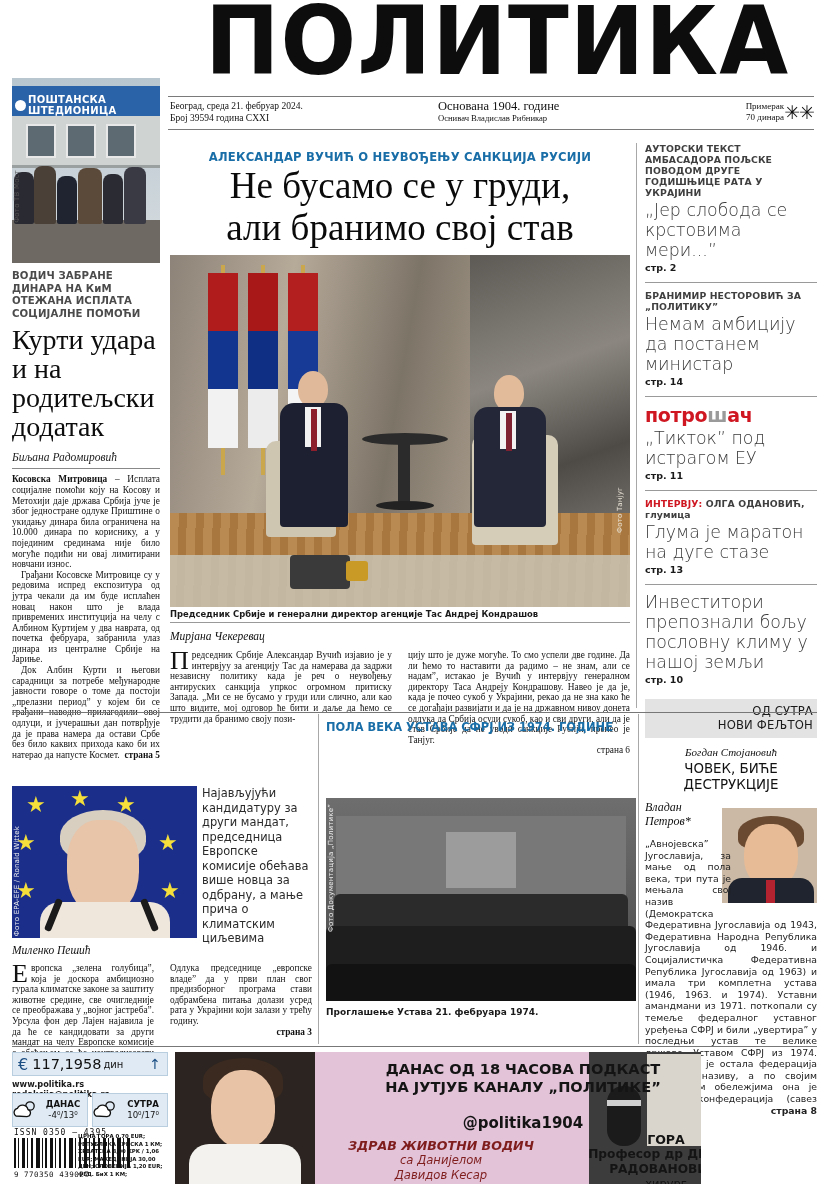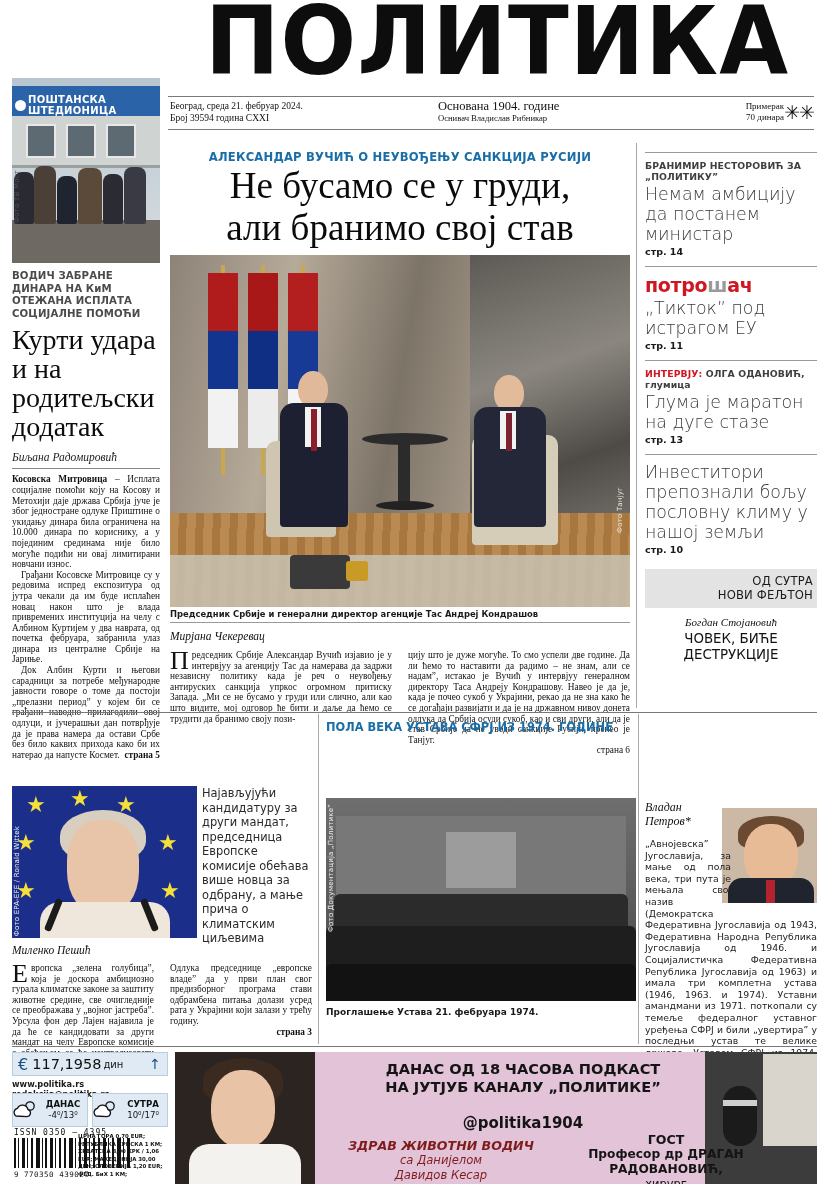--- a/index.html
+++ b/index.html
@@ -235,21 +235,21 @@
   .barcode { position:absolute; left:14px; top:1138px; width:118px; height:34px; }
   .bar { position:absolute; top:0; height:30px; background:#111; }
   .issn { position:absolute; left:14px; top:1128px; font-family:"DejaVu Sans Mono", monospace; font-size:8px; letter-spacing:1px; }
   .barnum { position:absolute; left:14px; top:1170px; font-family:"DejaVu Sans Mono", monospace; font-size:7.5px; letter-spacing:.5px; }
   .prices {
     position:absolute; left:78px; top:1133px; width:92px;
     font-family:"DejaVu Sans", sans-serif; font-weight:700; font-size:5.4px; line-height:7.6px; color:#111;
   }
 
   .podcast {
-    position:absolute; left:175px; top:1052px; width:642px; height:132px;
+    position:absolute; left:175px; top:1052px; width:526px; height:132px;
     background:#e2c3d8; overflow:hidden;
   }
   .pc-photo-l { position:absolute; left:0; top:0; width:140px; height:132px; background:#2b2420; overflow:hidden; }
   .pcl-face { position:absolute; left:36px; top:18px; width:64px; height:78px; background:#e9c3a5; border-radius:46%; }
   .pcl-hair { position:absolute; left:28px; top:6px; width:80px; height:44px; background:#3a2a20; border-radius:50% 50% 30% 30%; }
   .pcl-body { position:absolute; left:14px; top:92px; width:112px; height:42px; background:#f4f2ee; border-radius:20px 20px 0 0; }
   .pc-photo-r { position:absolute; right:0; top:0; width:112px; height:132px; background:#3c3c3c; overflow:hidden; }
   .pcr-mic { position:absolute; left:18px; top:34px; width:34px; height:60px; background:#1b1b1b; border-radius:16px; }
   .pcr-band { position:absolute; left:18px; top:48px; width:34px; height:6px; background:#cfcfcf; }
   .pcr-paper{ position:absolute; left:58px; top:2px; width:54px; height:92px; background:#d9d4cc; }
@@ -397,20 +397,25 @@
     <div class="lead-c2 body-just">
       <p>цију што је дуже могуће. То смо успели две године. Да ли ћемо то наставити да радимо – не знам, али се надам”, истакао је Вучић у интервјуу генералном директору Таса Андреју Кондрашову. Навео је да је, када је почео сукоб у Украјини, рекао да не зна како ће се догађаји развијати и да је на државном нивоу донета одлука да Србија осуди сукоб, као и сви други, али да је став Србије да не уводи санкције Русији, пренео је Танјуг.</p>
       <div style="text-align:right;"><span>страна 6</span></div>
     </div>
   </div>
 
   <div class="vrule" style="left:636px; top:143px; height:565px;"></div>
 
   <div class="col-right">
 
+    <div>
+      <div class="sb-kicker">АУТОРСКИ ТЕКСТ АМБАСАДОРА ПОЉСКЕ ПОВОДОМ ДРУГЕ ГОДИШЊИЦЕ РАТА У УКРАЈИНИ</div>
+      <div class="sb-head">„Јер слобода се крстовима мери...”</div>
+      <div class="sb-page">стр. 2</div>
+    </div>
 
     <div class="sb-divider"></div>
 
     <div>
       <div class="sb-kicker">БРАНИМИР НЕСТОРОВИЋ ЗА „ПОЛИТИКУ”</div>
       <div class="sb-head">Немам амбицију да постанем министар</div>
       <div class="sb-page">стр. 14</div>
     </div>
 
     <div class="sb-divider"></div>
@@ -598,20 +603,20 @@
       <div>ДАНАС ОД 18 ЧАСОВА ПОДКАСТ</div>
       <div>НА ЈУТЈУБ КАНАЛУ „ПОЛИТИКЕ”</div>
     </div>
     <div class="pc-handle">@politika1904</div>
     <div class="pc-show">
       <div>ЗДРАВ ЖИВОТНИ ВОДИЧ</div>
       <div class="sub">са Данијелом</div>
       <div class="sub">Давидов Кесар</div>
     </div>
     <div class="pc-guest">
-      <div class="lbl">ГОСТ</div>
+      <div class="lbl">ГОРА</div>
       <div>Професор др ДРАГАН</div>
       <div>РАДОВАНОВИЋ,</div>
       <div class="role">хирург</div>
     </div>
   </div>
 
 </div>
 
 </body></html>

